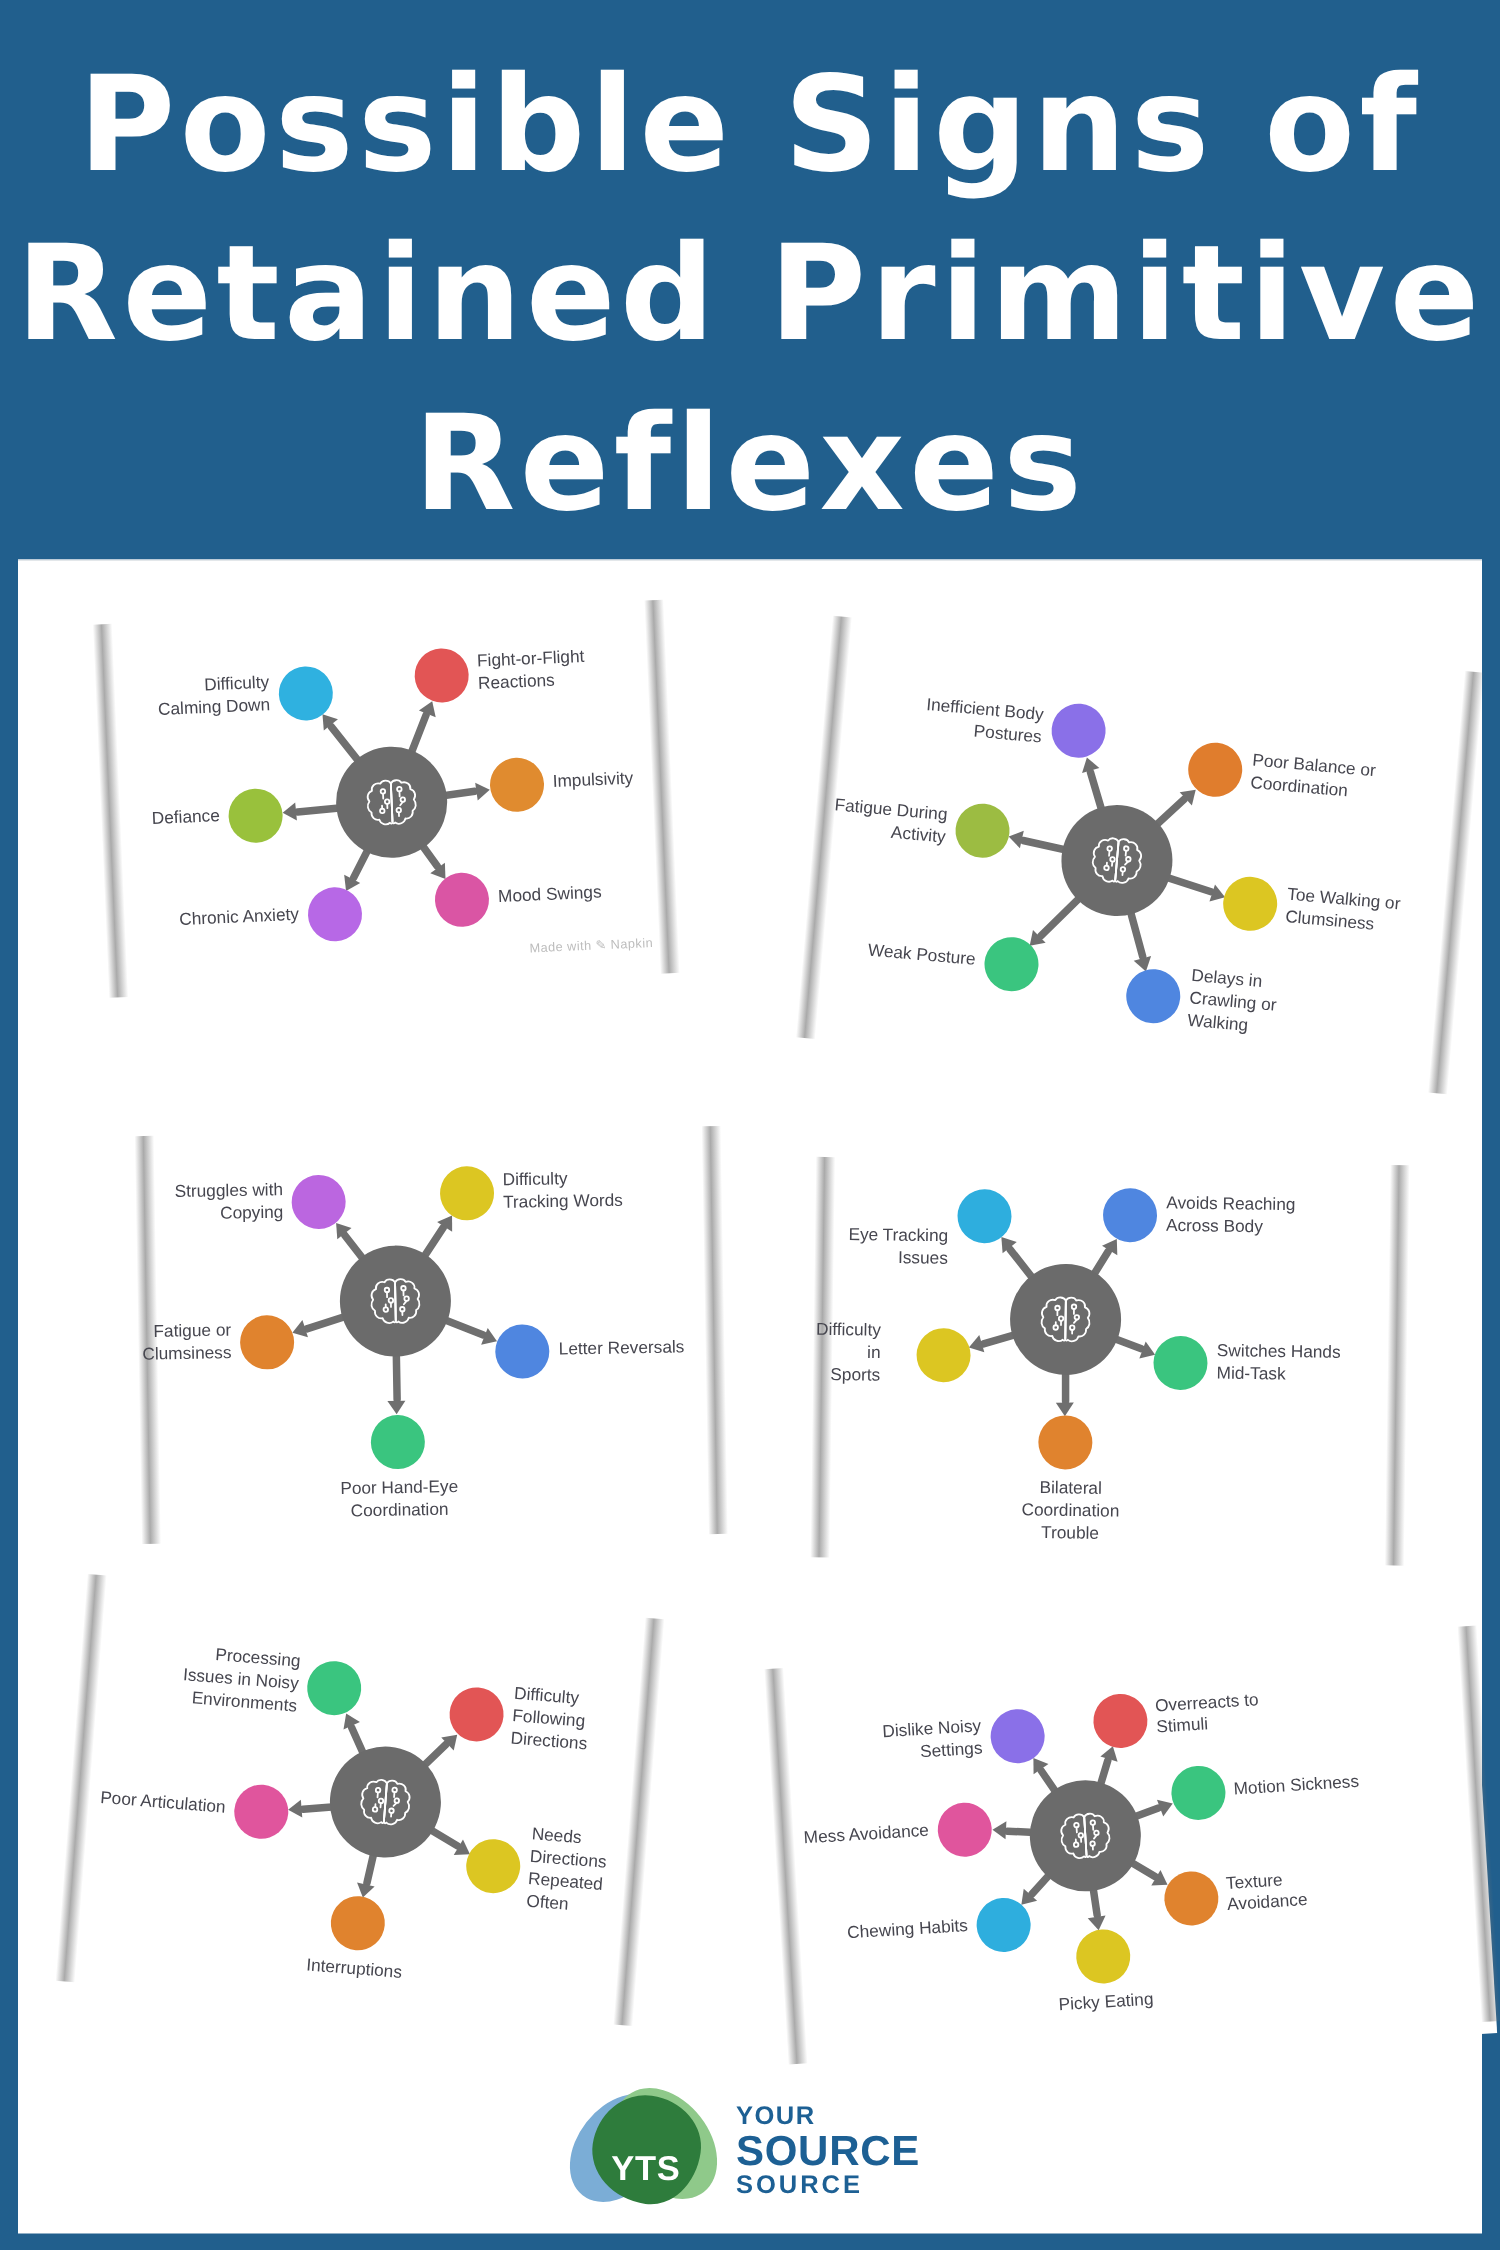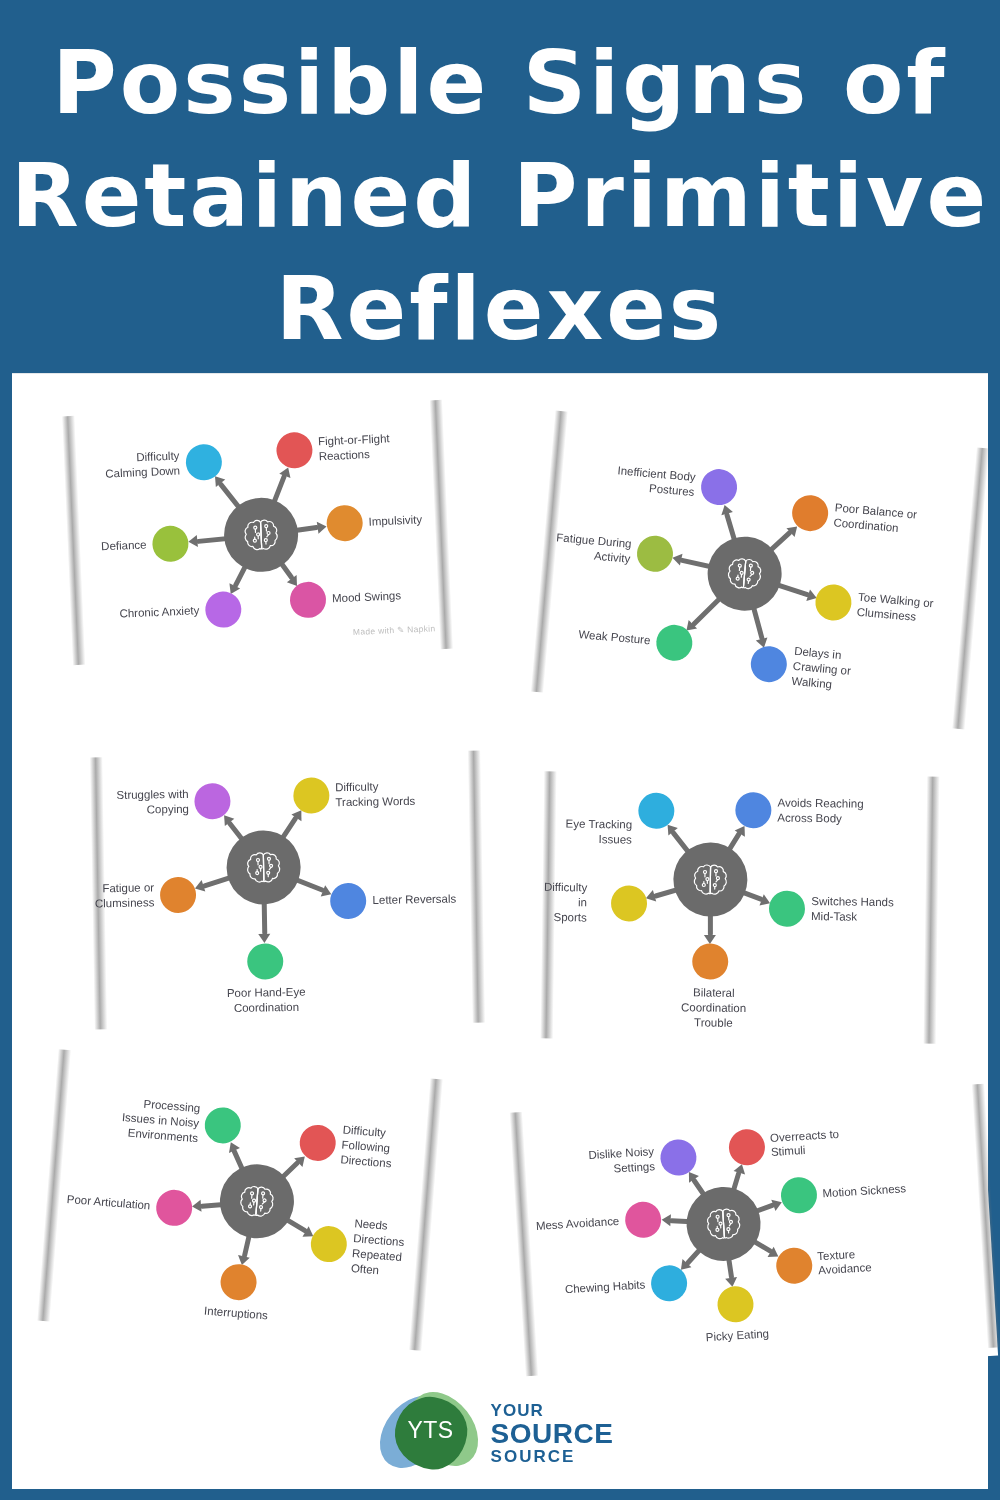--- a/index.html
+++ b/index.html
@@ -79,23 +79,23 @@
   .logo-mark{position:relative;width:90px;height:92px;}
   .blob{position:absolute;display:block;}
   .blob.blue{left:-2px;top:4px;width:56px;height:80px;border-radius:50%;
     background:#7badd6;transform:rotate(38deg);}
   .blob.lgreen{left:28px;top:0px;width:58px;height:82px;border-radius:50%;
     background:#8fc98a;transform:rotate(-38deg);}
   .blob.dgreen{left:8px;top:9px;width:72px;height:72px;
     border-radius:48% 52% 44% 56% / 52% 46% 54% 48%;
     background:#2e7c3c;transform:rotate(8deg);}
   .logo-abbr{
-    position:absolute;left:8px;top:6px;width:72px;height:72px;
+    position:absolute;left:8px;top:21px;width:72px;height:72px;
     display:flex;align-items:center;justify-content:center;
-    color:#ffffff;font-weight:normal;font-size:23px;letter-spacing:.5px;text-align:right;
+    color:#ffffff;font-weight:bold;font-size:23px;letter-spacing:.5px;text-align:right;
   }
   .logo-text{color:#1d6094;font-weight:bold;line-height:1.02;}
   .logo-text .l1{font-size:17px;letter-spacing:1px;}
   .logo-text .l2{font-size:28px;letter-spacing:.5px;}
   .logo-text .l3{font-size:17px;letter-spacing:2px;}
 </style>
 </head>
 <body>
 
 <div class="page" style="background: rgb(33, 95, 141);">

